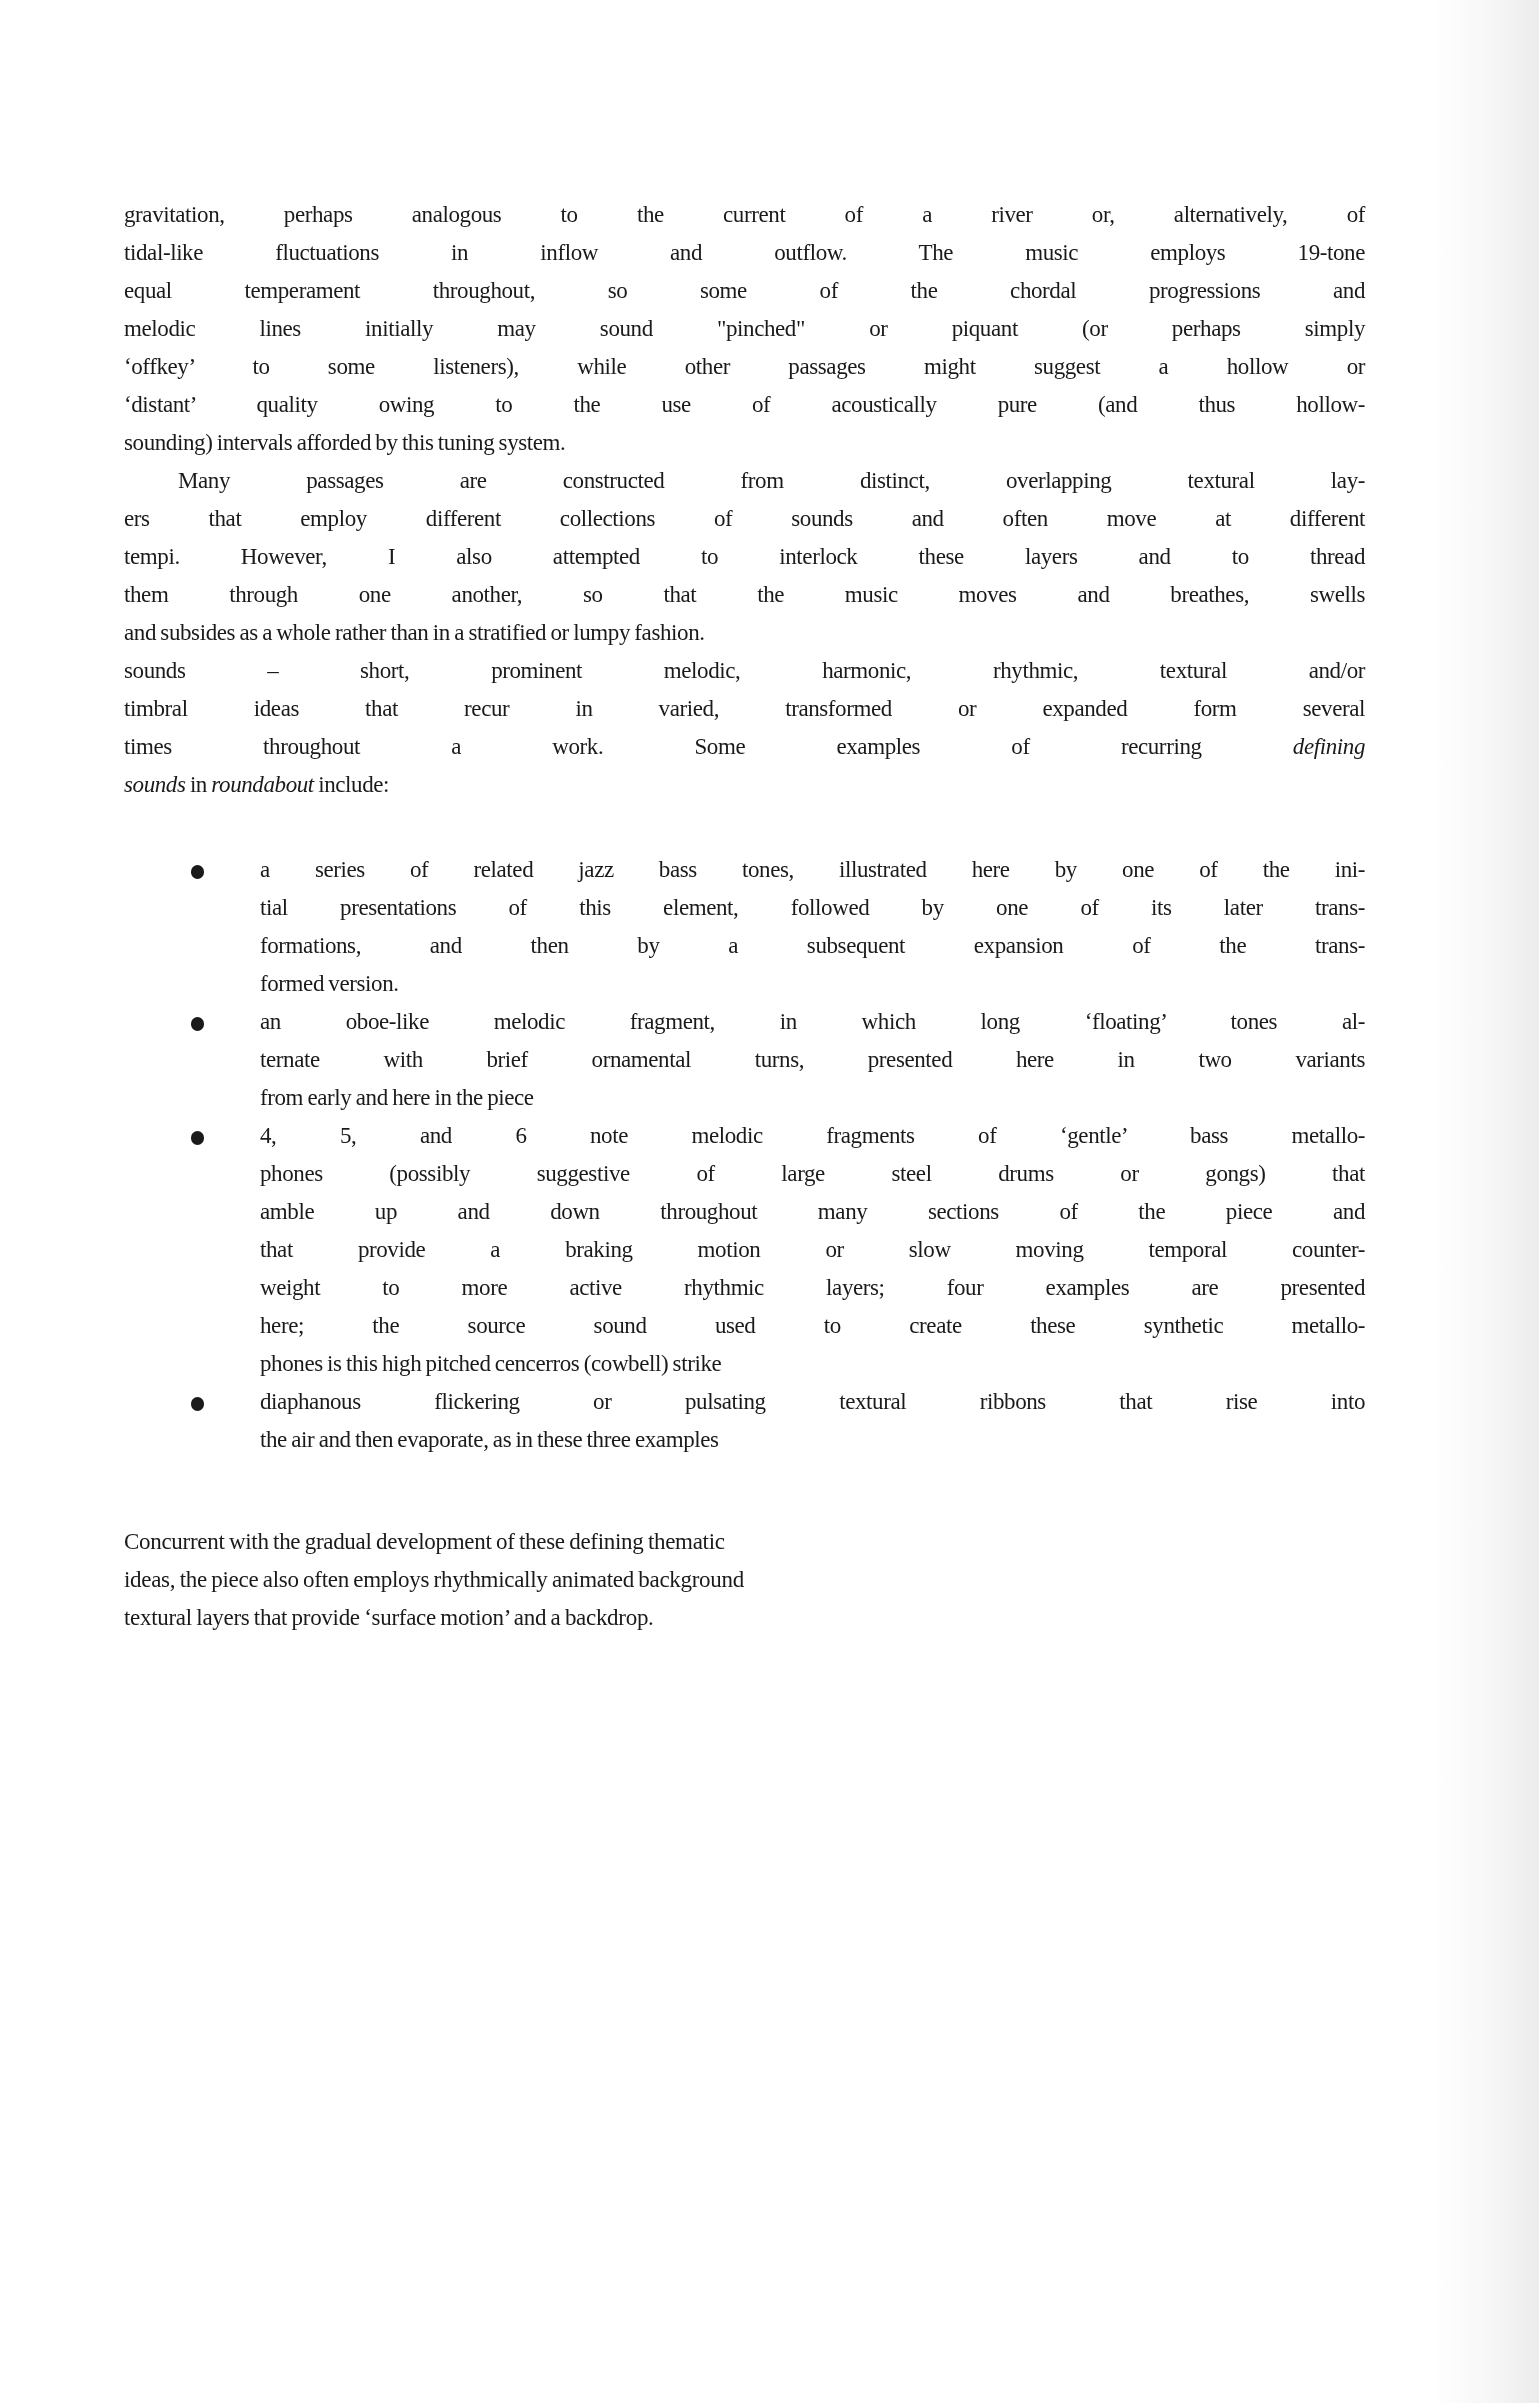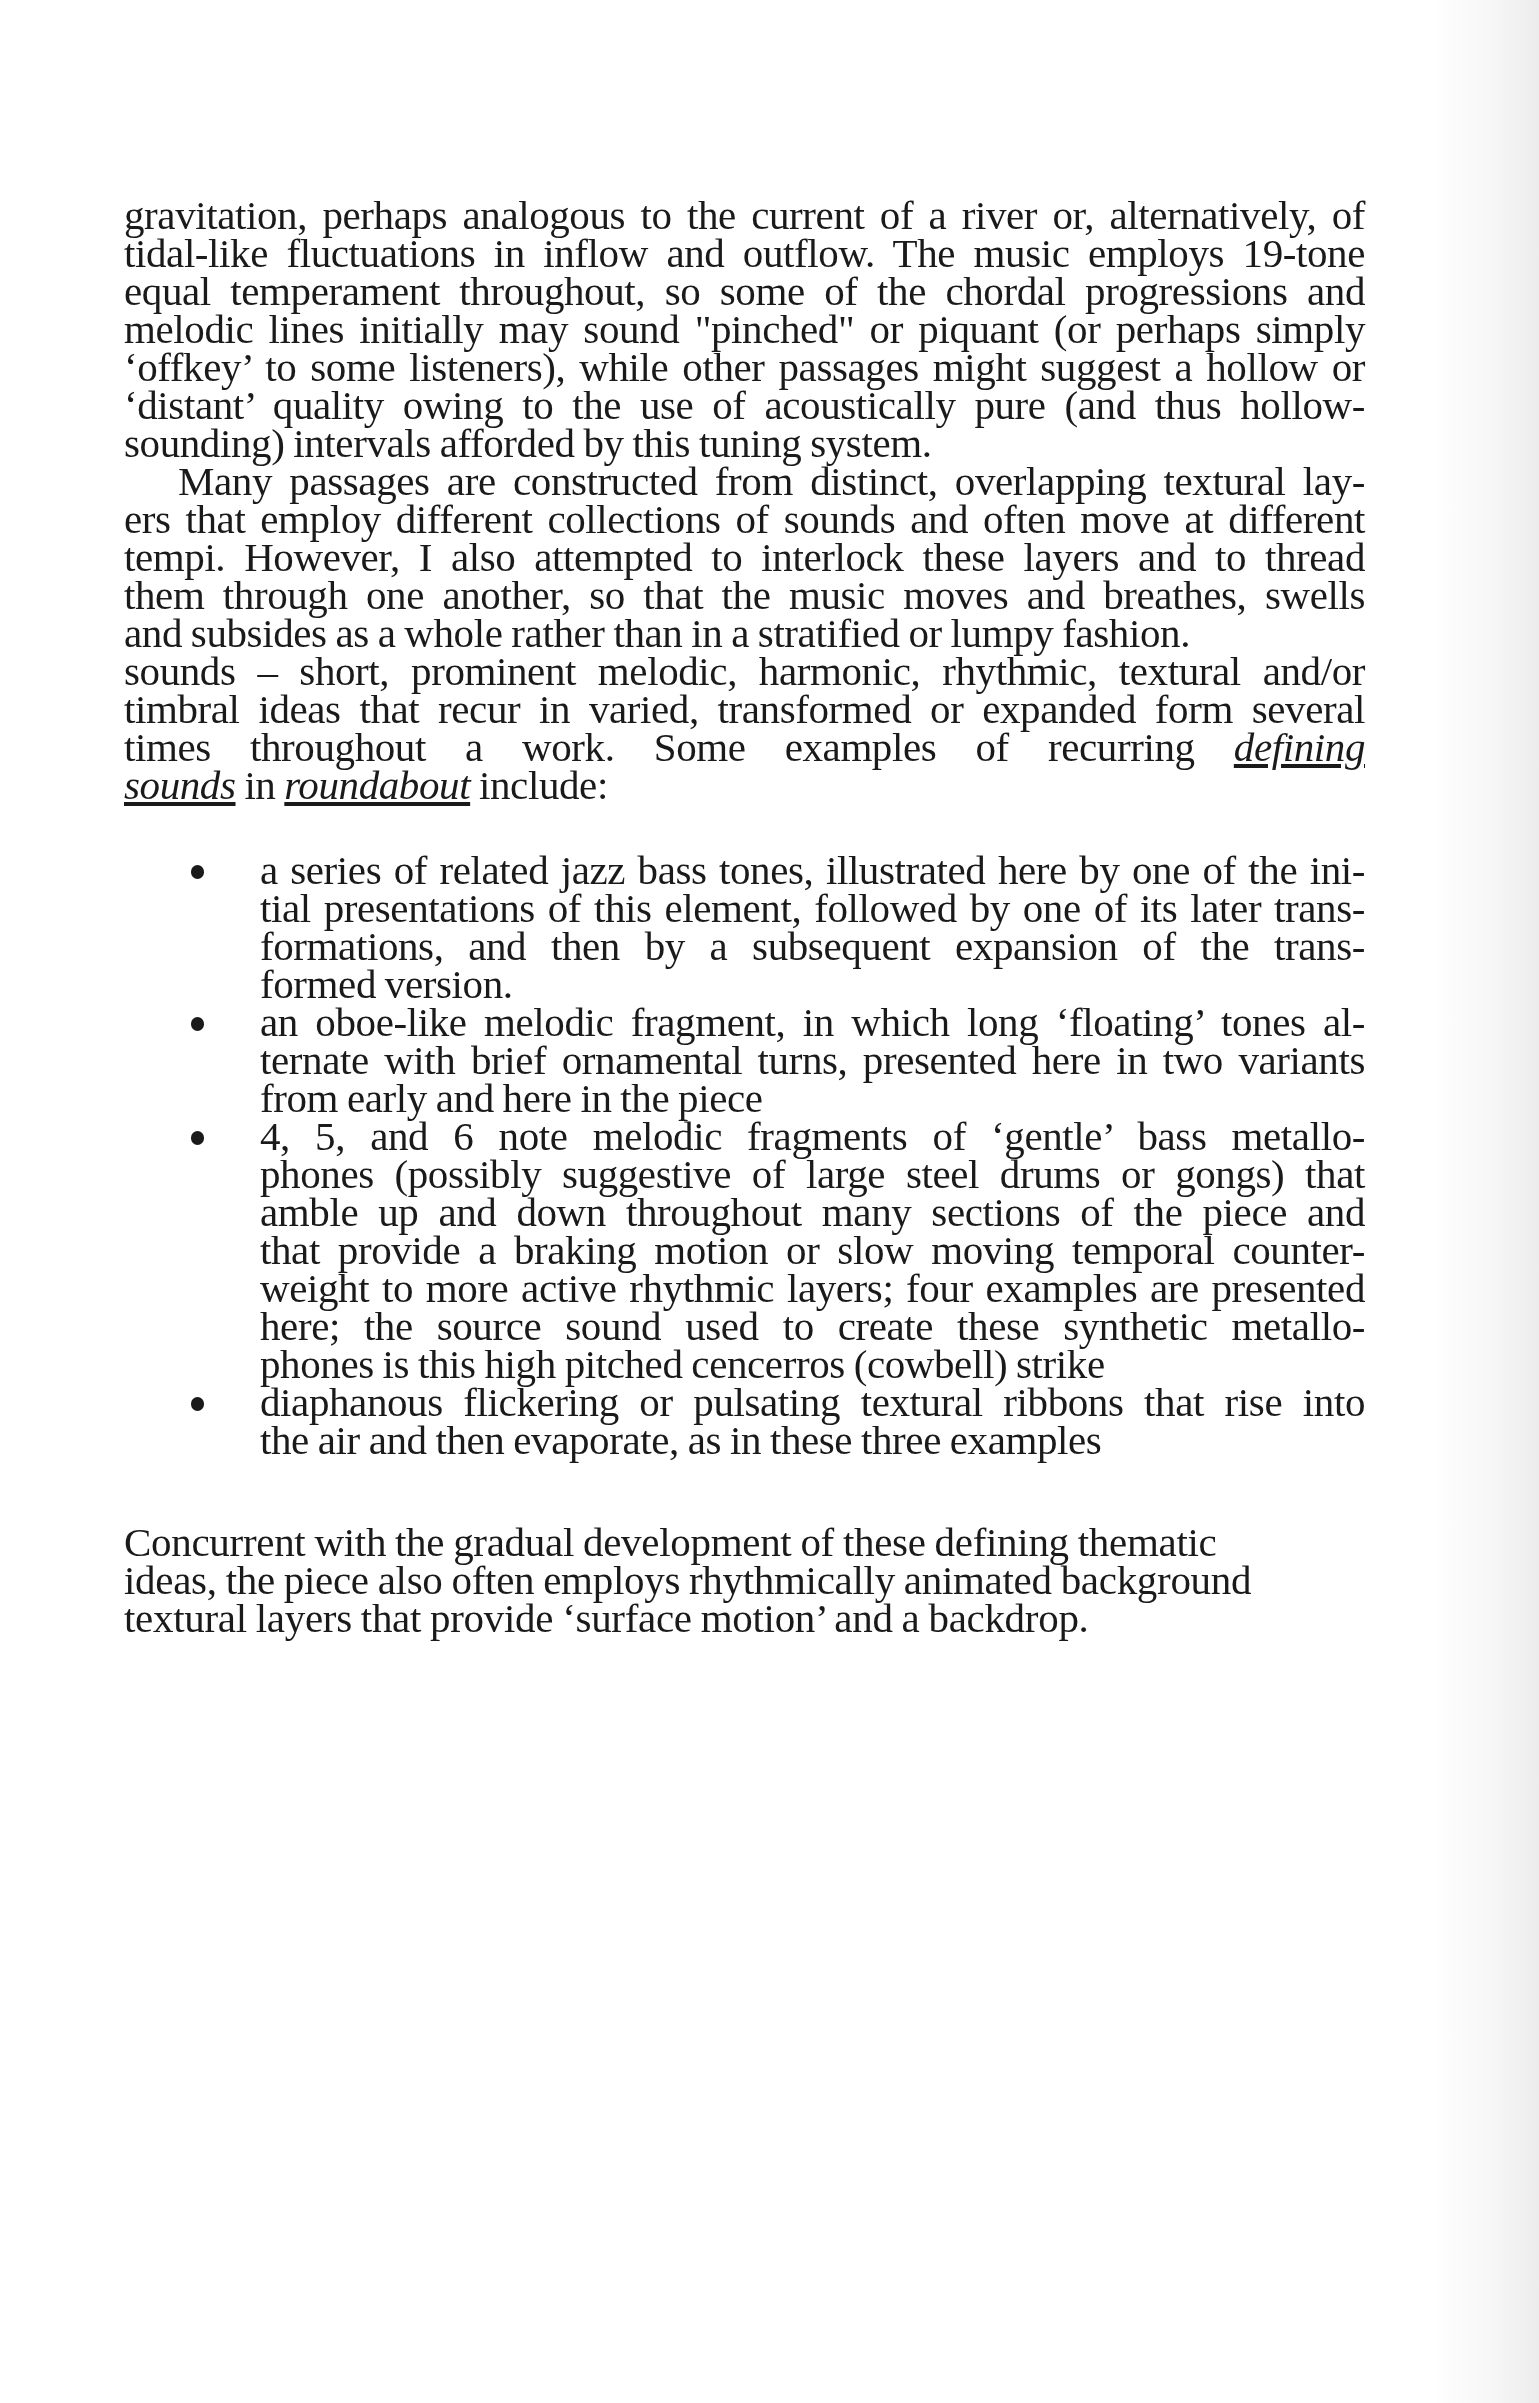--- a/index.html
+++ b/index.html
@@ -14,21 +14,21 @@
     overflow: hidden;
     background: linear-gradient(to right, #ffffff 0%, #ffffff 93%, #f6f6f6 97%, #ececec 100%);
     font-family: "Liberation Serif", "DejaVu Serif", serif;
     color: #1a1a1a;
   }
   .page {
     position: absolute;
     left: 124px;
     top: 196px;
     width: 1241px;
-    font-size: 41px;
+    font-size: 23px;
     line-height: 38px;
     letter-spacing: -0.4px;
     word-spacing: -1px;
   }
   .line {
     display: block;
     height: 38px;
     white-space: nowrap;
     text-align: justify;
     text-align-last: justify;
@@ -38,21 +38,20 @@
     text-align-last: left;
   }
   .indent {
     padding-left: 54px;
   }
   .para {
     margin: 0;
   }
   em {
     font-style: italic;
-    text-decoration: underline;
   }
   .bullets {
     margin: 47px 0 0 0;
     padding: 0;
     list-style: none;
   }
   .bullet-item {
     position: relative;
     padding-left: 136px;
     width: 1105px;

